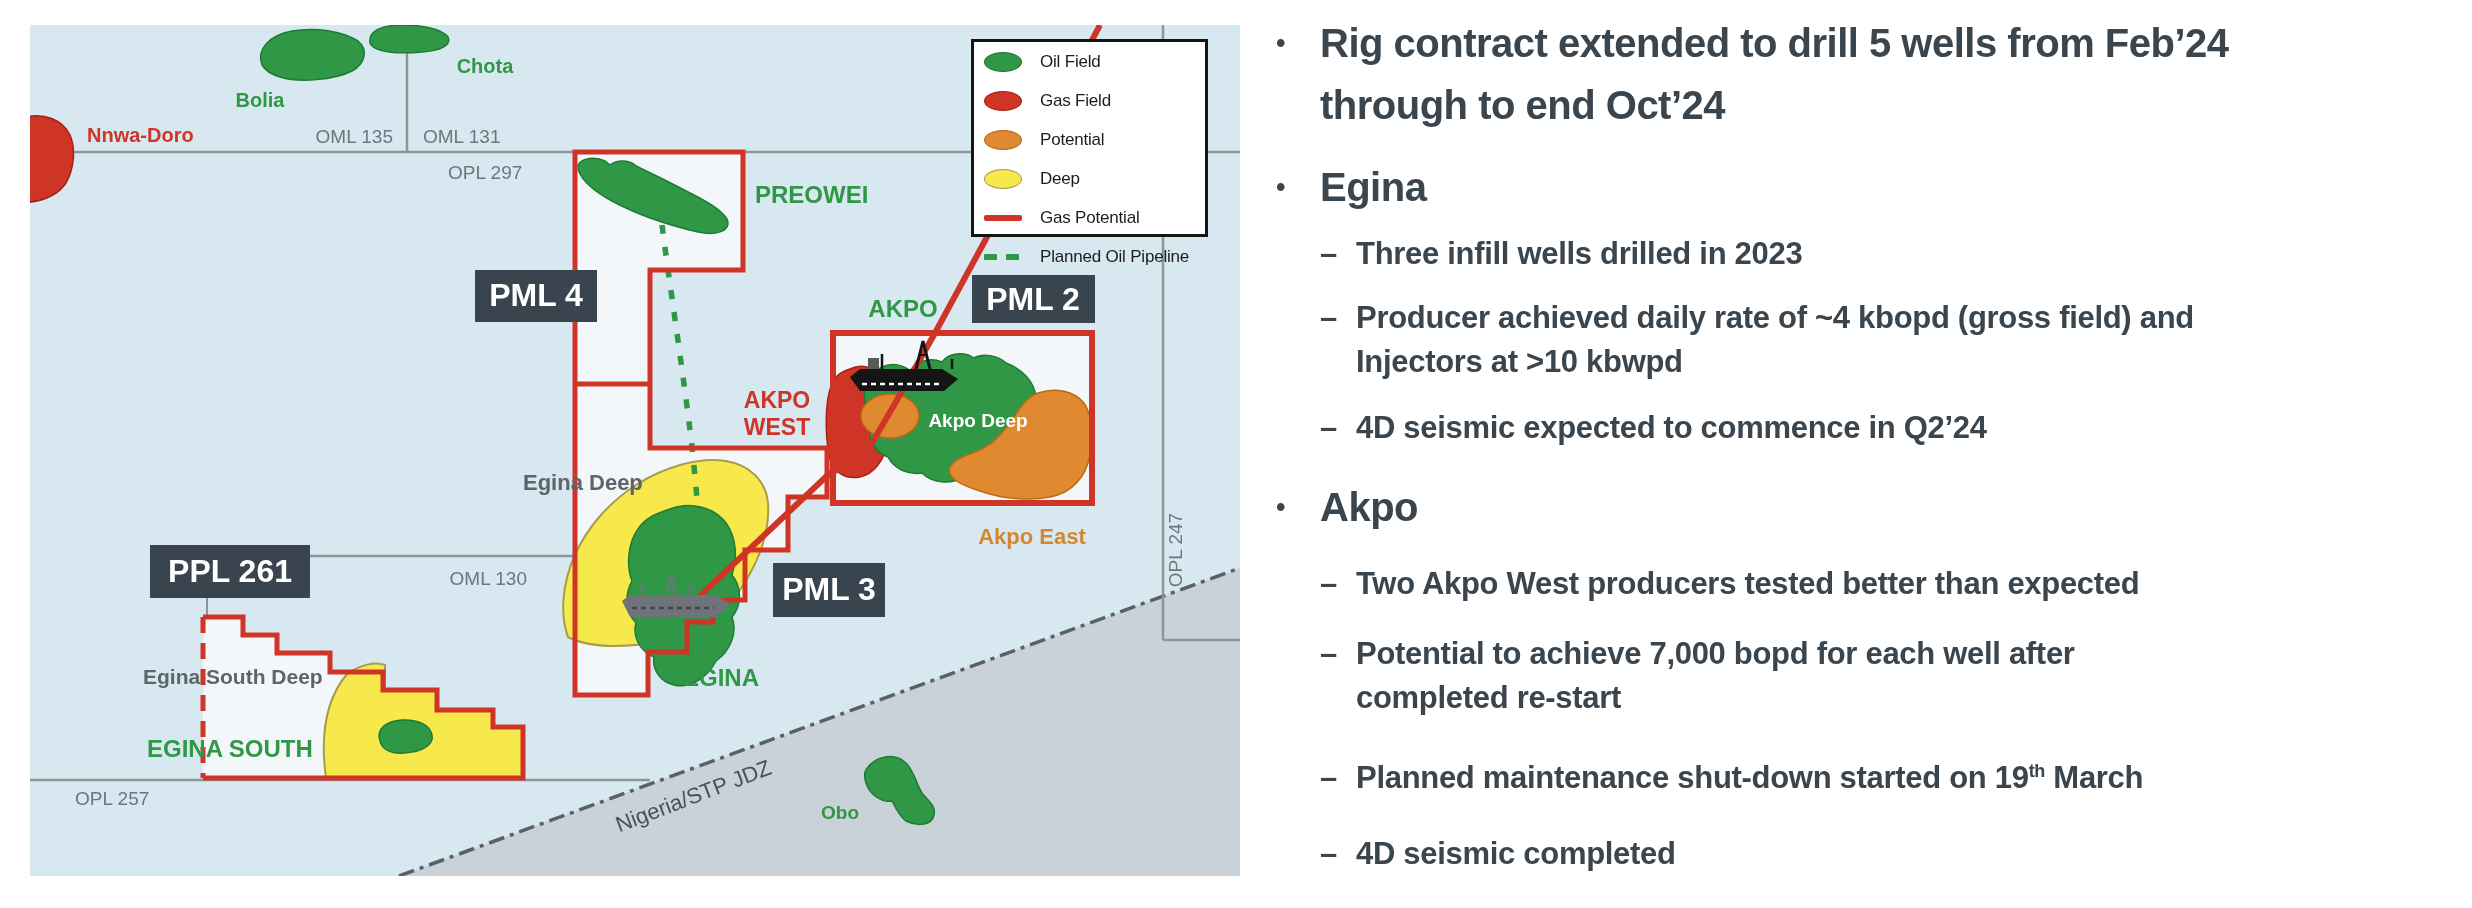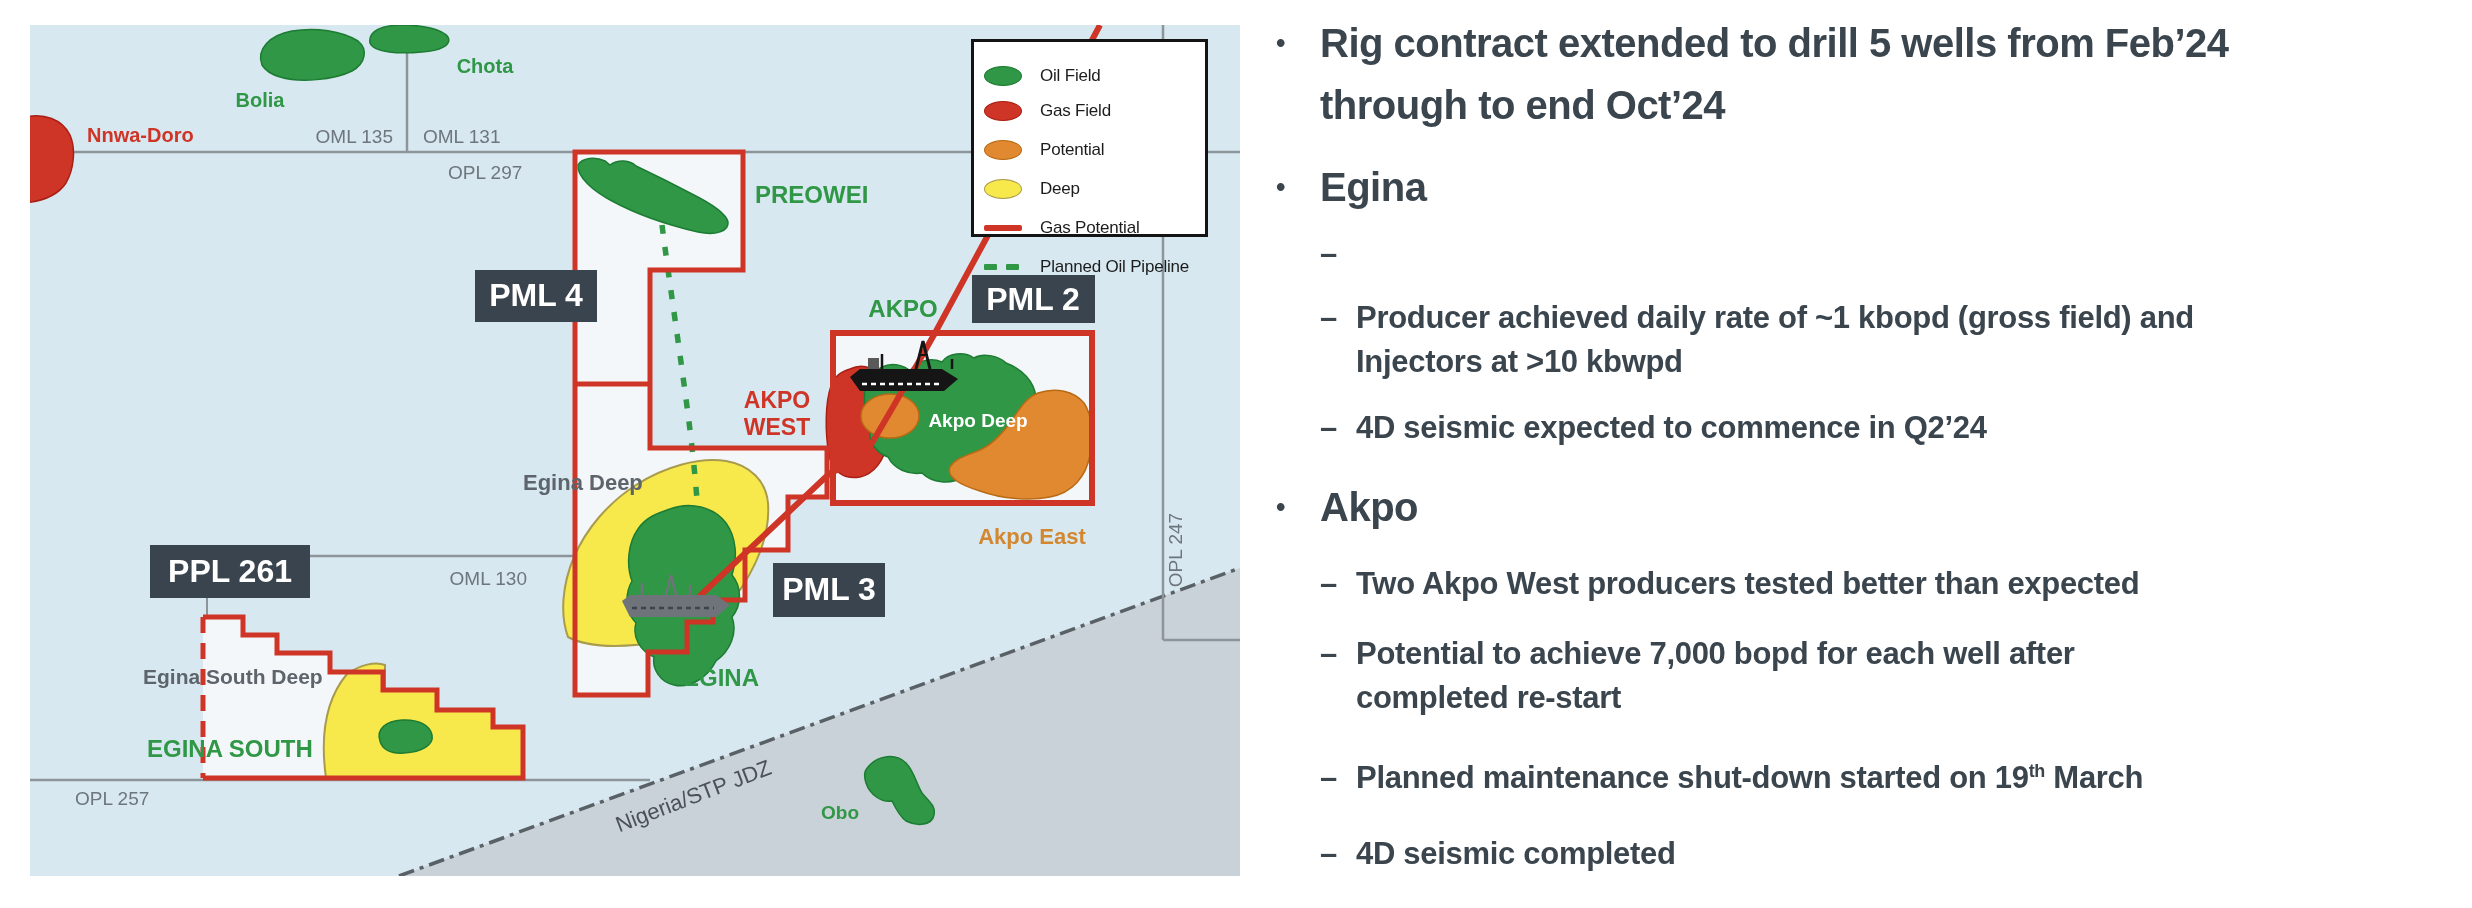--- a/index.html
+++ b/index.html
@@ -9,21 +9,21 @@
   }
   
   #map-wrap{position:absolute;left:30px;top:25px;width:1210px;height:851px;}
   #map-svg{position:absolute;left:0;top:0;}
   
   #legend{
     position:absolute;left:941px;top:14px;width:237px;height:198px;
     background:#ffffff;border:3px solid #141414;box-sizing:border-box;z-index:5;
   }
   .lg-row{display:flex;align-items:center;height:29px;margin-top:10px;padding-left:10px;}
-  .lg-row:first-child{margin-top:15px;align-items:flex-end;}
+  .lg-row:first-child{margin-top:5px;}
   .lg-swatch{width:56px;flex:none;display:flex;align-items:center;}
   .lg-ellipse{width:38px;height:20px;border-radius:50%;box-sizing:border-box;}
   .sw-oil{background:#2f9745;border:1.5px solid #1d7c33;}
   .sw-gas{background:#cf3527;border:1.5px solid #a82014;}
   .sw-prospect{background:#e08930;border:1.5px solid #b96a15;}
   .sw-lead{background:#f7e84b;border:1.5px solid #a89b4e;}
   .sw-line{width:38px;height:6px;background:#cf3527;border-radius:2px;}
   .sw-dash{display:flex;gap:9px;}
   .sw-dash i{display:block;width:13px;height:6px;background:#2f9745;border-radius:1px;}
   .lg-label{font-size:17px;color:#1c1c1c;letter-spacing:-0.2px;}
@@ -197,26 +197,27 @@
     </span>
   </div>
 
   <div class="b1" style="margin-top:20px;">
     <span class="mk">•</span>
     <span class="txt">Egina</span>
   </div>
 
   <div class="b2" style="margin-top:14px;">
     <span class="mk">–</span>
+    <span class="txt">Three infill wells drilled in 2023</span>
   </div>
 
   <div class="b2" style="margin-top:20px;">
     <span class="mk">–</span>
     <span class="txt">
-      <span class="line">Producer achieved daily rate of ~1 kbopd (gross field) and</span>
+      <span class="line">Producer achieved daily rate of ~4 kbopd (gross field) and</span>
       <span class="line">Injectors at &gt;10 kbwpd</span>
     </span>
   </div>
 
   <div class="b2" style="margin-top:22px;">
     <span class="mk">–</span>
     <span class="txt">4D seismic expected to commence in Q2’24</span>
   </div>
 
   <div class="b1" style="margin-top:26px;">

